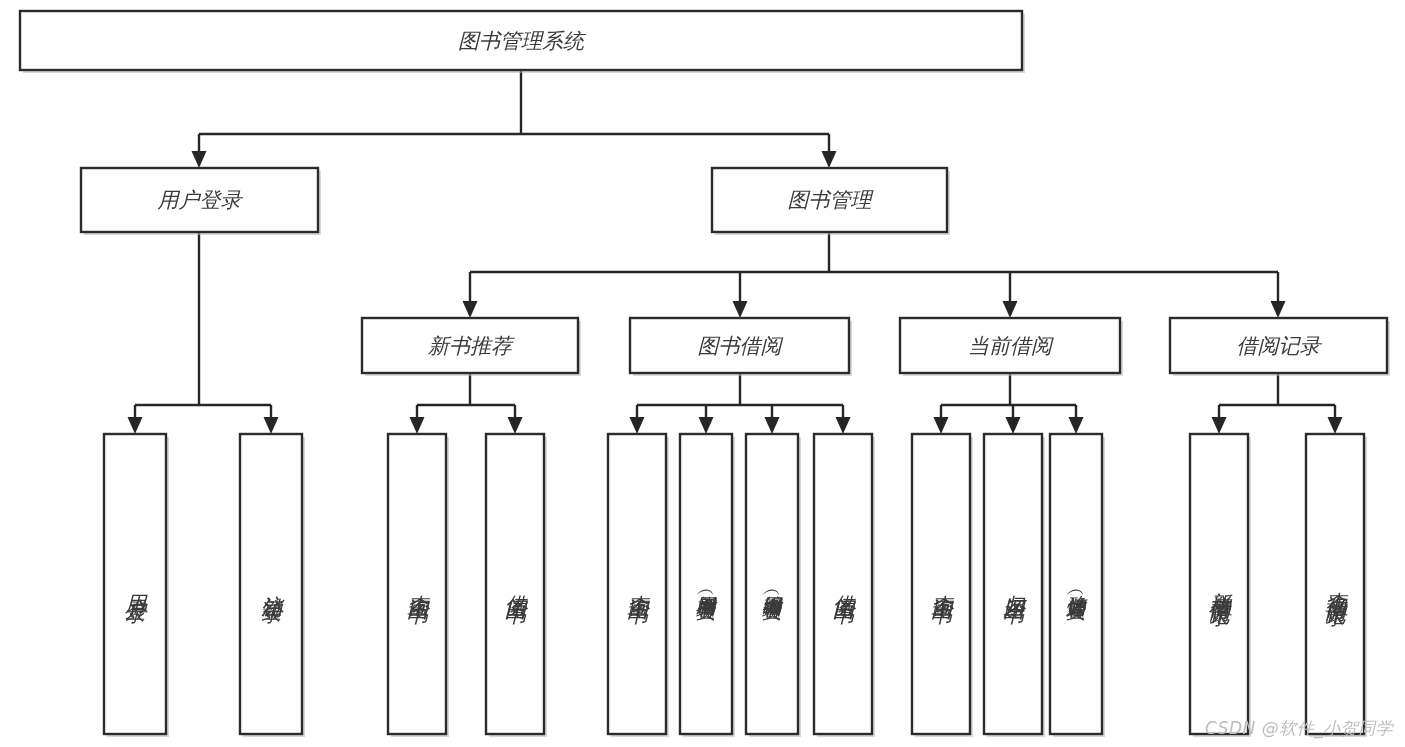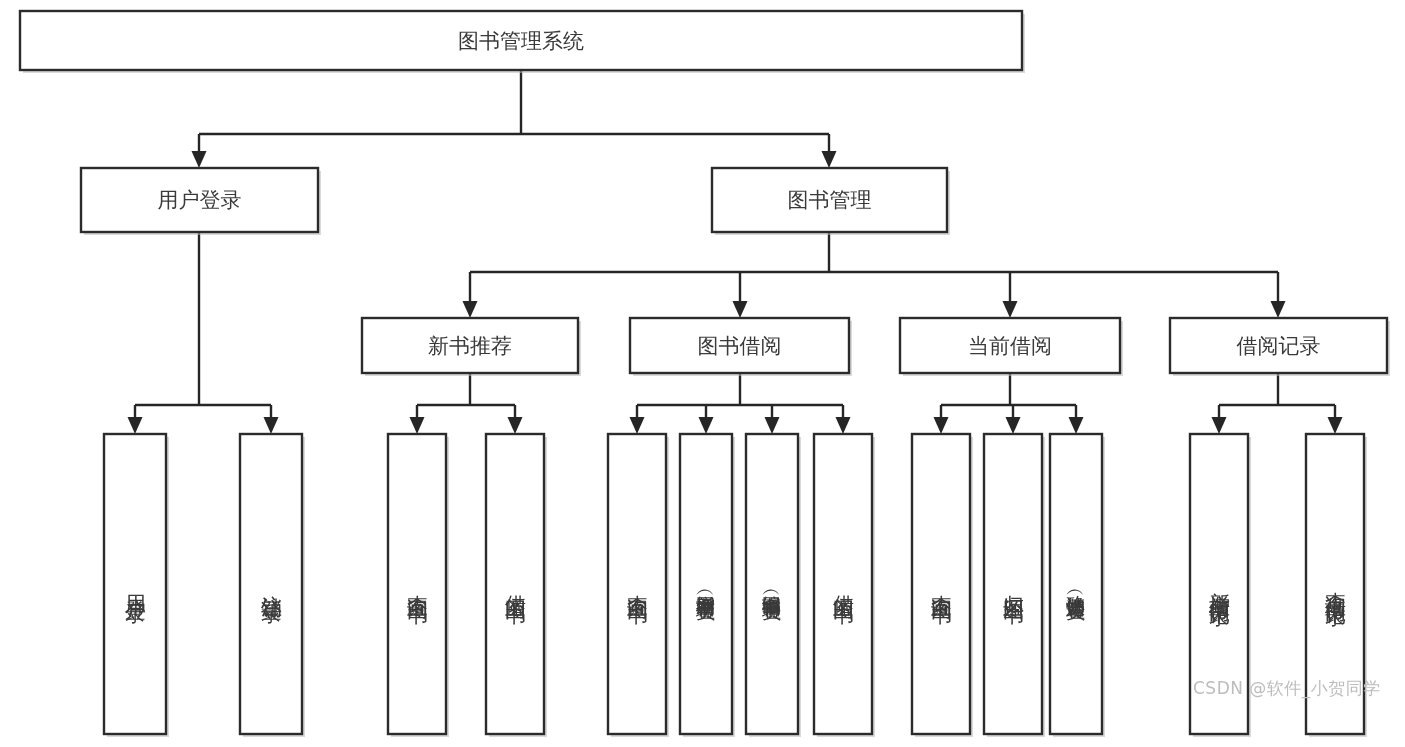--- a/index.html
+++ b/index.html
@@ -12,20 +12,21 @@
     width: 1405px;
     height: 747px;
     font-family: "DejaVu Sans", "Liberation Sans", sans-serif;
     overflow: hidden;
   }
   #diagram-root {
     position: relative;
     width: 1275px;
     height: 747px;
     background: #ffffff;
+    font-style: italic;
   }
   svg#tree-svg {
     position: absolute;
     left: 0;
     top: 0;
     width: 1405px;
     height: 747px;
     display: block;
   }
   .node-box {
@@ -199,15 +200,15 @@
       <div class="leaf-label" style="left: 680px; top: 434px; width: 52px; height: 300px; font-size: 19px; letter-spacing: 1px;">新增图书（管理员）</div>
       <div class="leaf-label" style="left: 746px; top: 434px; width: 52px; height: 300px; font-size: 19px; letter-spacing: 1px;">编辑图书（管理员）</div>
       <div class="leaf-label" style="left: 814px; top: 434px; width: 58px; height: 300px;">借阅图书</div>
       <div class="leaf-label" style="left: 912px; top: 434px; width: 58px; height: 300px;">查询图书</div>
       <div class="leaf-label" style="left: 984px; top: 434px; width: 58px; height: 300px;">归还图书</div>
       <div class="leaf-label" style="left: 1050px; top: 434px; width: 52px; height: 300px; font-size: 19px; letter-spacing: 1px;">确认归还（管理员）</div>
       <div class="leaf-label" style="left: 1190px; top: 434px; width: 58px; height: 300px;">新增借阅记录</div>
       <div class="leaf-label" style="left: 1306px; top: 434px; width: 58px; height: 300px;">查询借阅记录</div>
     </div>
 
-  <div class="watermark" style="left: 1193px; top: 677px;">CSDN @软件_小贺同学</div>
+  <div class="watermark" style="left: 1193px; top: 717px; padding-left: 12px;">CSDN @软件_小贺同学</div>
 
 </div>
 
 </body></html>

